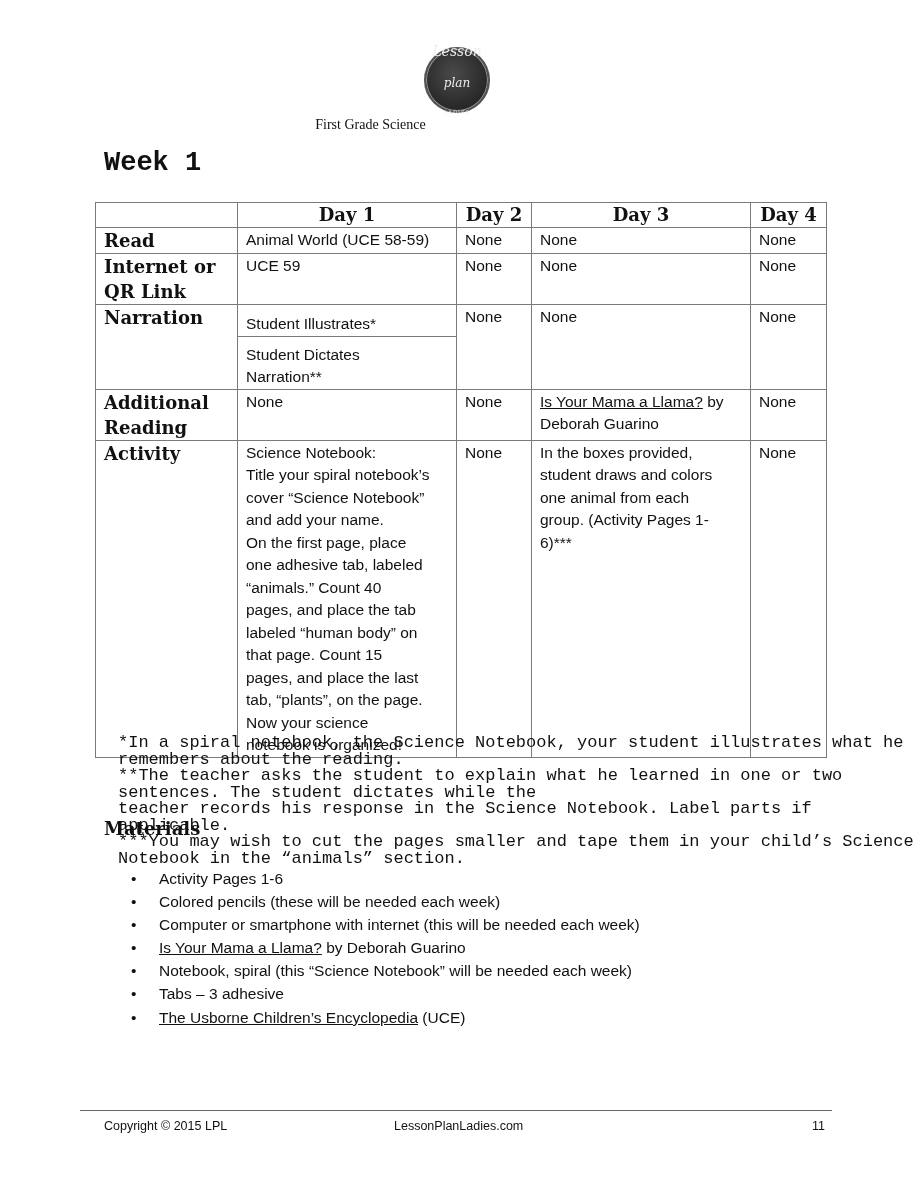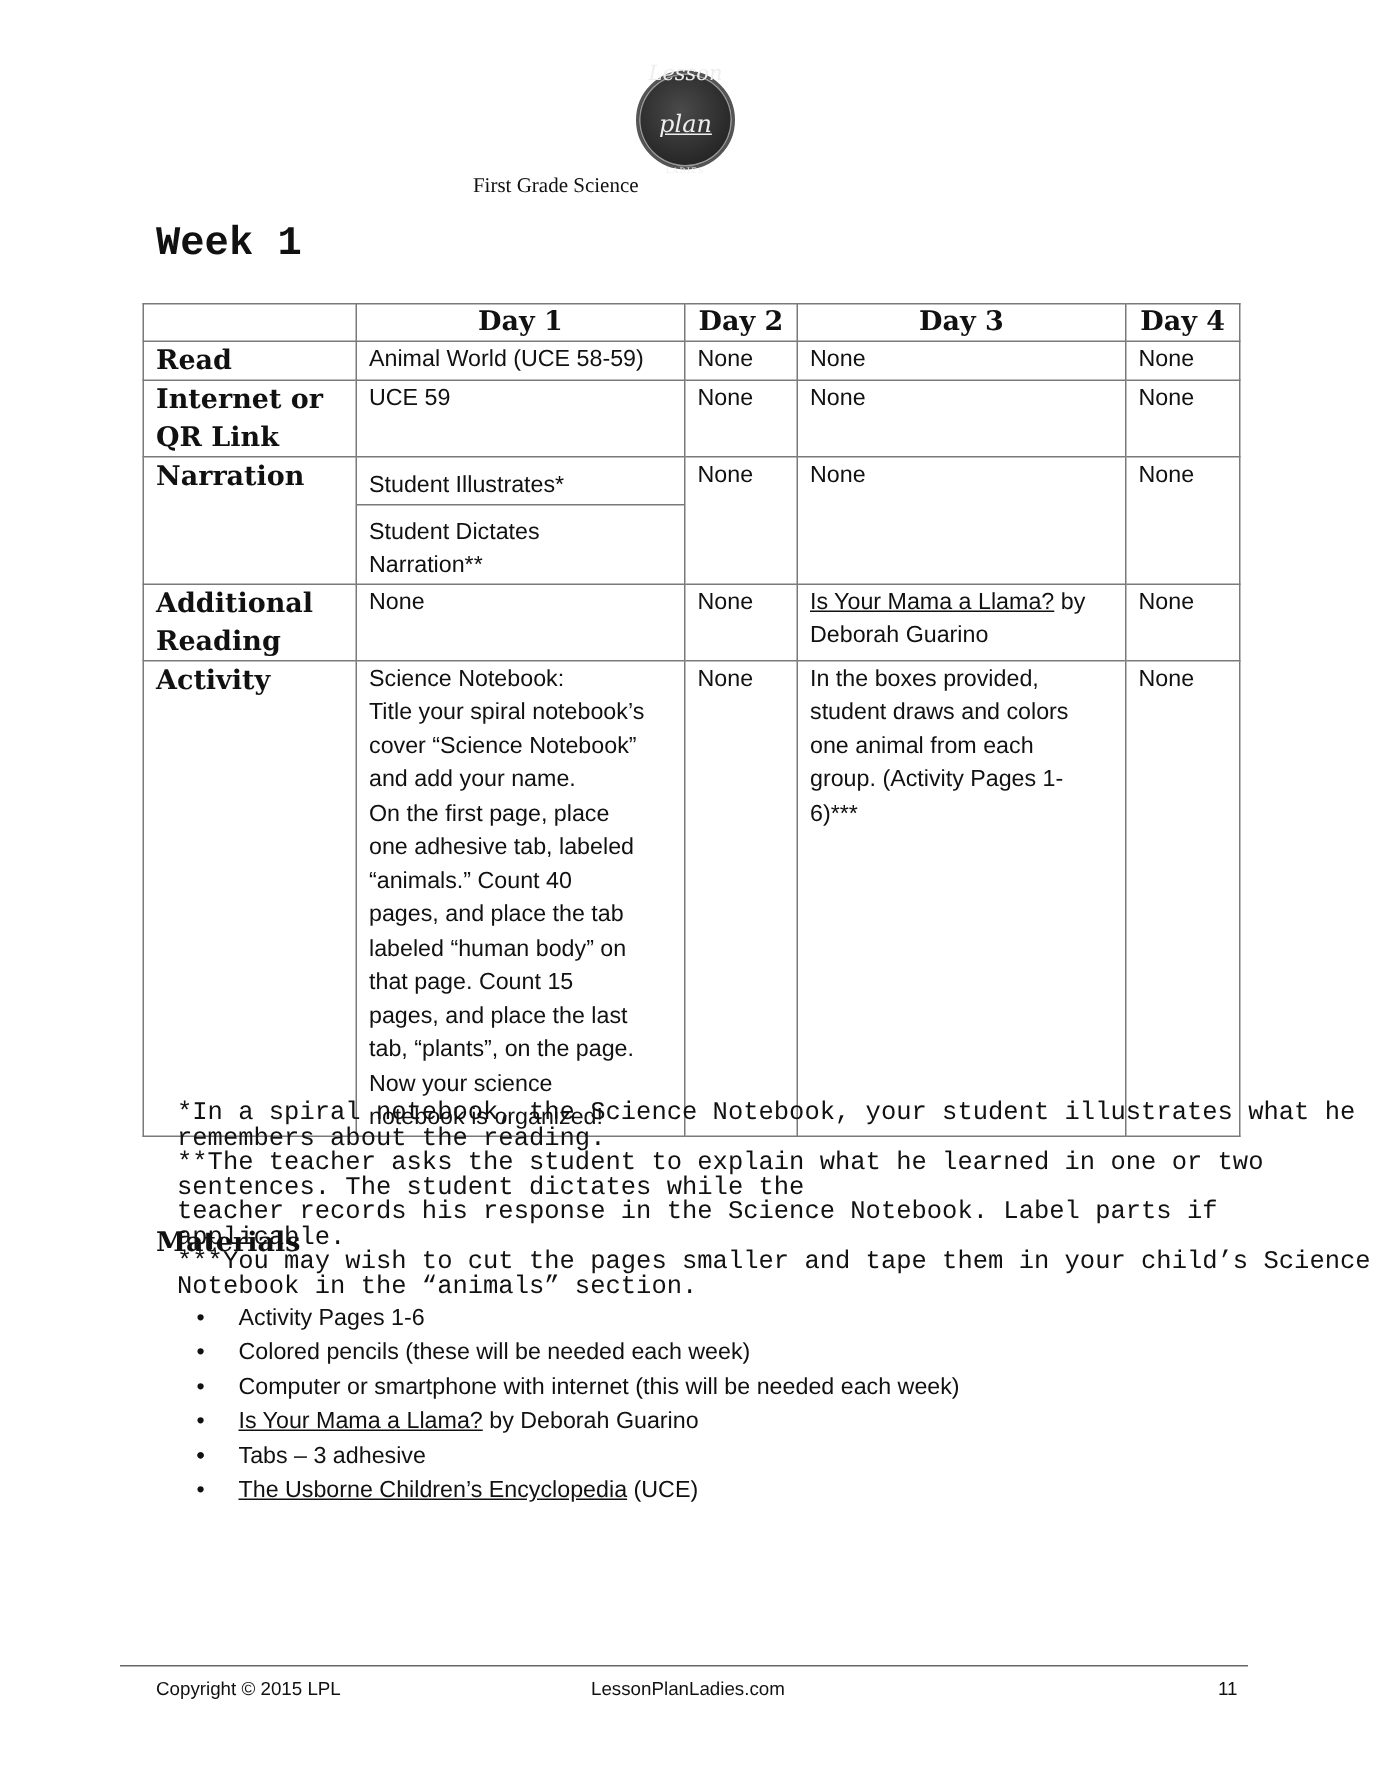--- a/index.html
+++ b/index.html
@@ -9,21 +9,21 @@
   .logo {
     position: absolute; left: 424px; top: 47px; width: 66px; height: 66px;
     border-radius: 50%;
     background: radial-gradient(circle at 45% 40%, #4a4a4a 0%, #2c2c2c 60%, #1a1a1a 100%);
     border: 2px solid #555;
     box-shadow: 0 0 0 1px #999 inset;
     display: flex; flex-direction: column; align-items: center; justify-content: center;
     color: #eee; font-family: "DejaVu Serif", serif; font-style: italic; line-height: 0.9; gap: 20px;
   }
   .logo .l1 { font-size: 14px; }
-  .logo .l2 { font-size: 16px; text-decoration: underline; }
+  .logo .l2 { font-size: 12px; }
   .logo .l3 { font-size: 5px; font-style: normal; letter-spacing: 1px; margin-top: 2px; }
 
   .subtitle {
     position: absolute; left: 0; width: 741px; top: 117px; text-align: center;
     font-family: "Liberation Serif", "DejaVu Serif", serif; font-size: 14px;
   }
   .week-title {
     position: absolute; left: 104px; top: 148px;
     font-family: Liberation Mono, monospace; font-weight: bold; font-size: 27px;
   }
@@ -181,21 +181,21 @@
   <div>teacher records his response in the Science Notebook.  Label parts if applicable.</div>
   <div>***You may wish to cut the pages smaller and tape them in your child’s Science Notebook in the “animals” section.</div>
 </div>
 
 <div class="materials-title">Materials</div>
 <ul class="materials">
   <li><span class="bullet">•</span><span>Activity Pages 1-6</span></li>
   <li><span class="bullet">•</span><span>Colored pencils (these will be needed each week)</span></li>
   <li><span class="bullet">•</span><span>Computer or smartphone with internet (this will be needed each week)</span></li>
   <li><span class="bullet">•</span><span class="u">Is Your Mama a Llama?</span><span> by Deborah Guarino</span></li>
-  <li><span class="bullet">•</span></li>
+  <li><span class="bullet">•</span><span>Notebook, spiral (this “Science Notebook” will be needed each week)</span></li>
   <li><span class="bullet">•</span><span>Tabs – 3 adhesive</span></li>
   <li><span class="bullet">•</span><span class="u">The Usborne Children’s Encyclopedia</span><span> (UCE)</span></li>
 </ul>
 
 <div class="footer-rule"></div>
 <div class="footer f-left">Copyright © 2015 LPL</div>
 <div class="footer f-center">LessonPlanLadies.com</div>
 <div class="footer f-right">11</div>
 
 </body></html>

